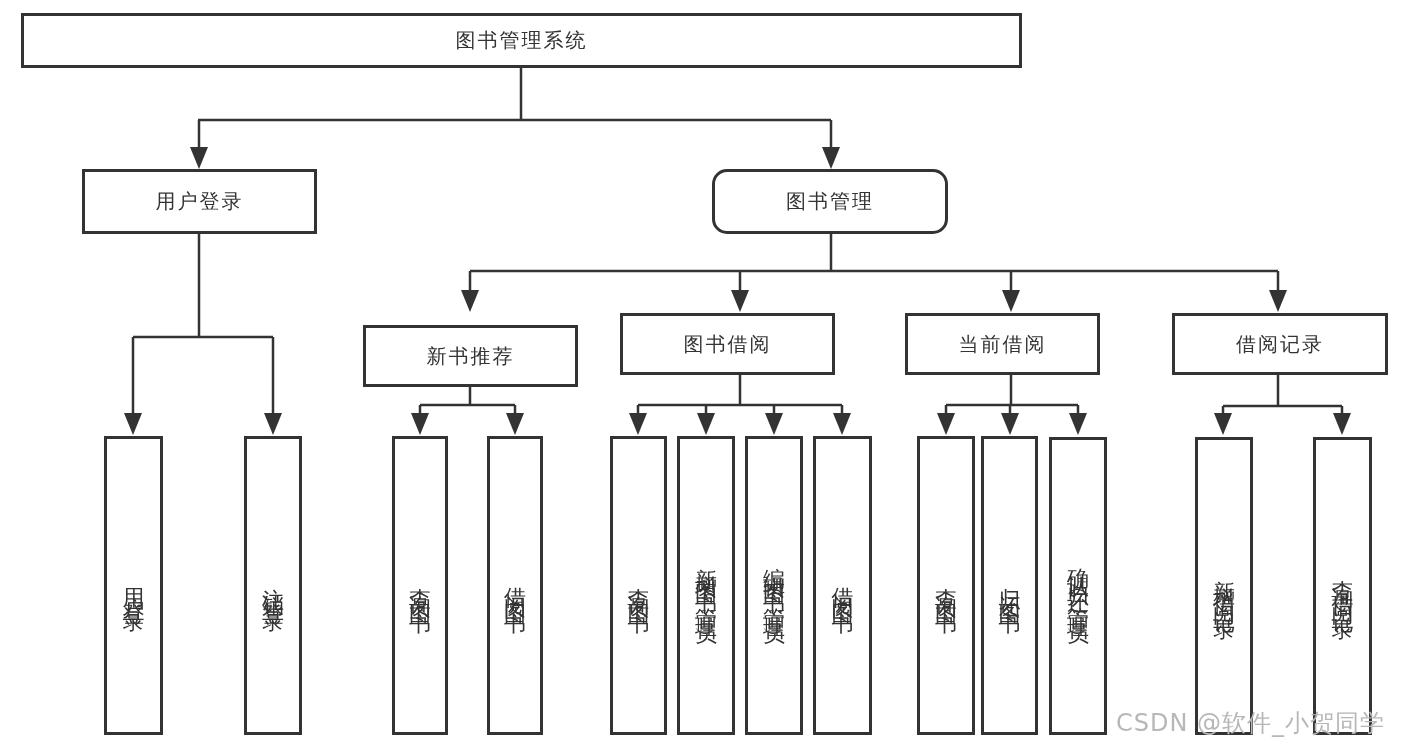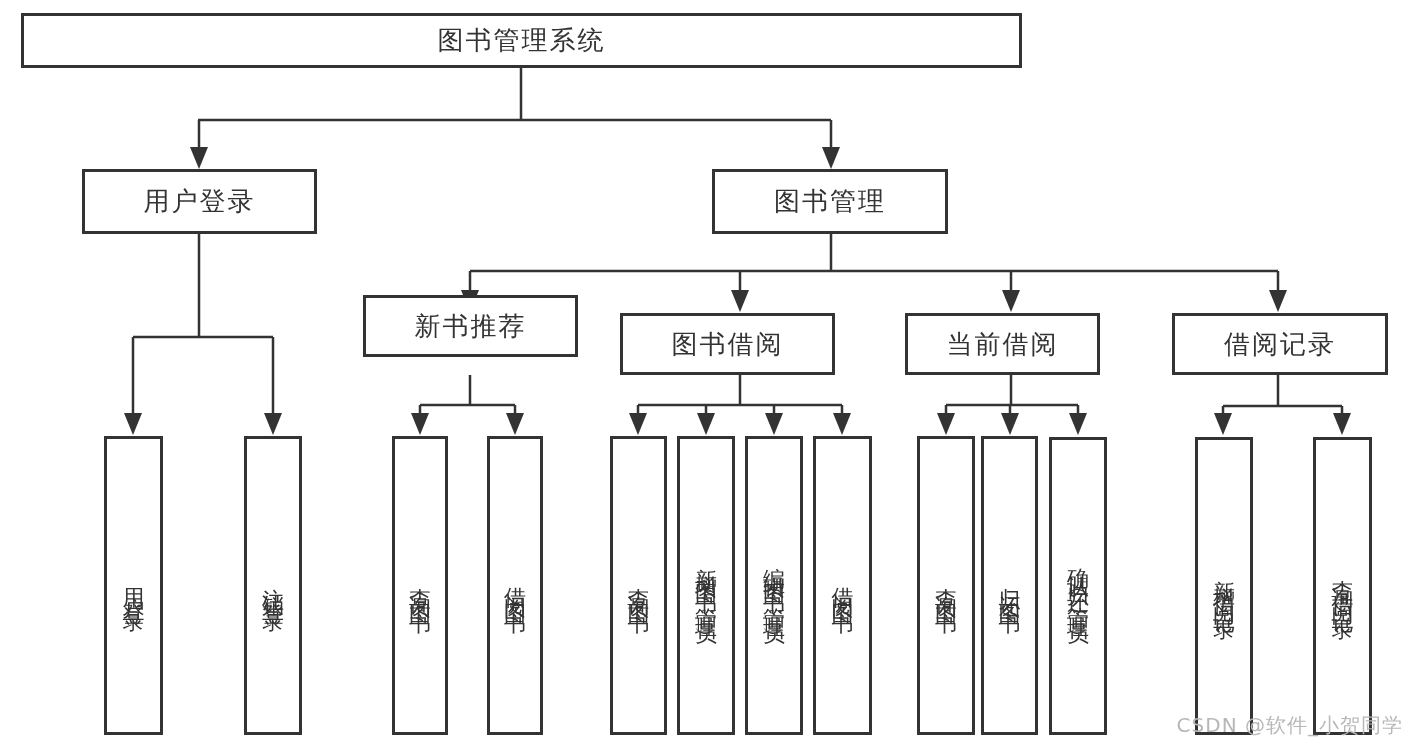--- a/index.html
+++ b/index.html
@@ -20,37 +20,37 @@
   .svg-layer polygon { fill: #333333; stroke: none; }
   .box {
     position: absolute;
     box-sizing: border-box;
     background: #ffffff;
     border: 3px solid #333333;
     color: #333333;
     display: flex;
     align-items: center;
     justify-content: center;
-    font-size: 26px;
+    font-size: 20px;
     letter-spacing: 2px;
     text-align: center;
     white-space: nowrap;
   }
   .box.v {
     writing-mode: vertical-rl;
     letter-spacing: 8px;
     line-height: 1;
     white-space: normal;
     font-size: 22px;
   }
   .watermark {
     position: absolute;
-    right: 2px;
+    right: 20px;
     bottom: 8px;
-    font-size: 20px;
+    font-size: 24px;
     color: #b7b7b7;
     letter-spacing: 1px;
     pointer-events: none;
   }
 </style>
 </head>
 <body>
 
 <div class="stage">
 
@@ -93,23 +93,23 @@
     <g>
       <path d="M1278 375 L1278 406 M1223 406 L1342 406 M1223 406 L1223 417 M1342 406 L1342 417"></path>
       <polygon points="1214,413 1232,413 1223,435"></polygon>
       <polygon points="1333,413 1351,413 1342,435"></polygon>
     </g>
   </svg>
 
   <div class="box" style="left:21px; top:13px; width:1001px; height:55px;">图书管理系统</div>
 
   <div class="box" style="left:82px; top:169px; width:235px; height:65px;">用户登录</div>
-  <div class="box" style="left:712px; top:169px; width:236px; height:65px;">图书管理</div>
+  <div class="box" style="left:712px; top:169px; width:236px; height:65px;border-radius:15px;">图书管理</div>
 
-  <div class="box" style="left:363px; top:295px; width:215px; height:62px;">新书推荐</div>
+  <div class="box" style="left:363px; top:325px; width:215px; height:62px;">新书推荐</div>
   <div class="box" style="left:620px; top:313px; width:215px; height:62px;">图书借阅</div>
   <div class="box" style="left:905px; top:313px; width:195px; height:62px;">当前借阅</div>
   <div class="box" style="left:1172px; top:313px; width:216px; height:62px;">借阅记录</div>
 
   <div class="box v" style="left:104px; top:436px; width:59px; height:299px;">用户登录</div>
   <div class="box v" style="left:244px; top:436px; width:58px; height:299px;">注销登录</div>
 
   <div class="box v" style="left:392px; top:436px; width:56px; height:299px;">查询图书</div>
   <div class="box v" style="left:487px; top:436px; width:56px; height:299px;">借阅图书</div>
 

